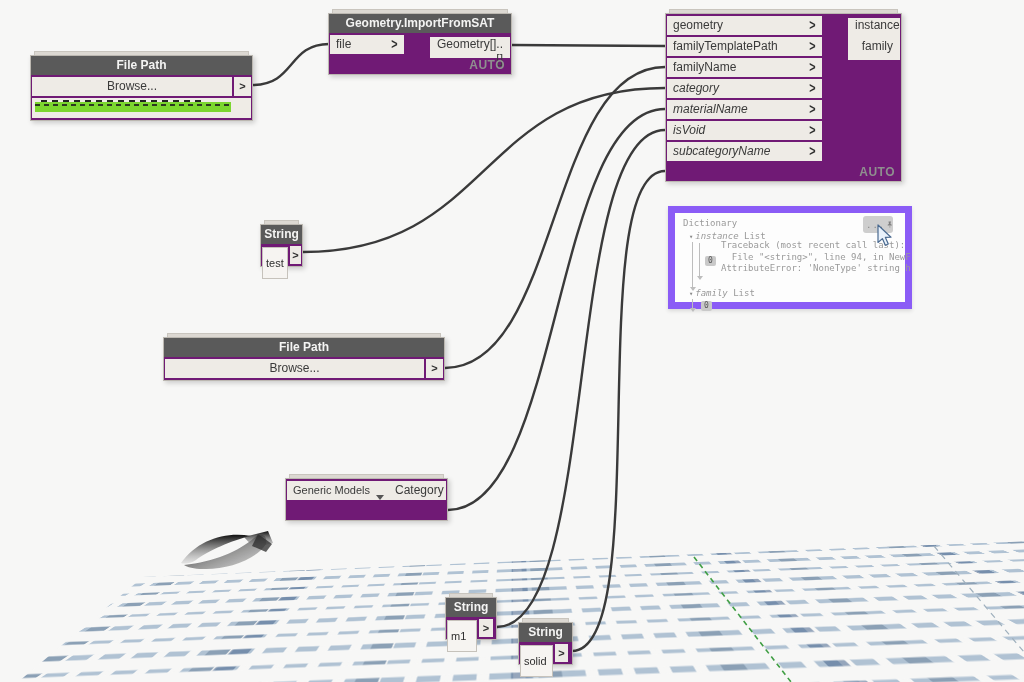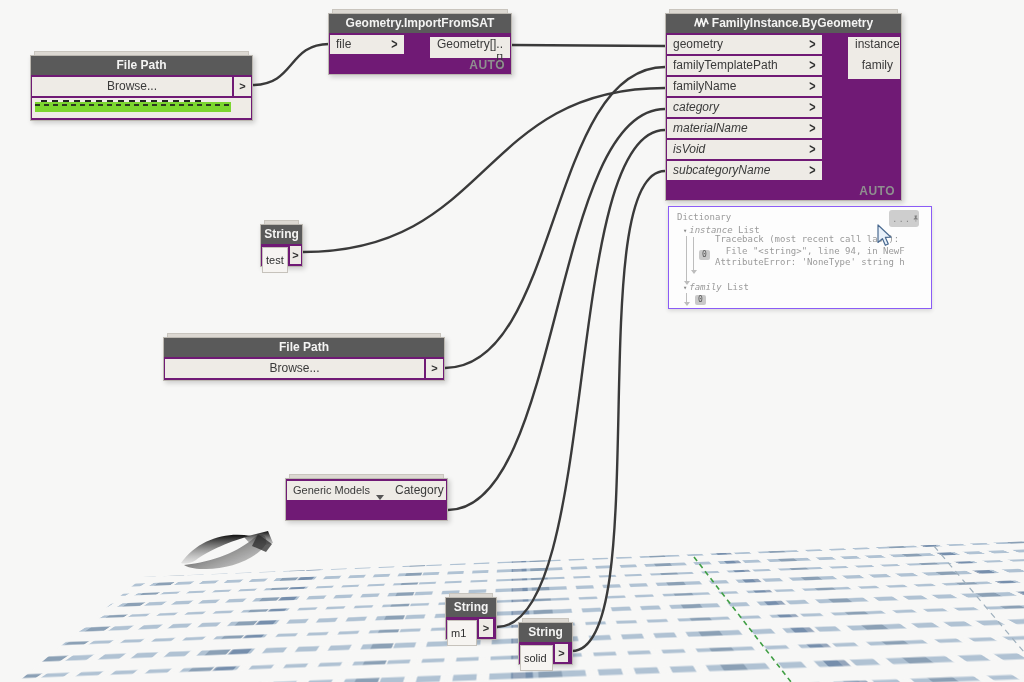--- a/index.html
+++ b/index.html
@@ -30,41 +30,41 @@
   .ntitle { background:#5a5a5a; color:#f4f4f3; font-size:12px; font-weight:bold; height:19px; line-height:19px; text-align:center; white-space:nowrap; overflow:hidden; }
   .nbody { position:relative; padding:0 1px 2px 1px; }
   .prow { display:flex; margin-top:2px; height:19px; }
   .cell { background:#eeebe6; color:#3a3a3a; font-size:12px; line-height:19px; padding:0 6px; flex:1; white-space:nowrap; overflow:hidden; }
   .chev { float:right; font-weight:bold; color:#2f2f2f; transform:scale(0.9,1.15); }
   .portcell { background:#eeebe6; width:17px; margin-left:2px; text-align:center; color:#2f2f2f; font-weight:bold; font-size:11px; line-height:19px; }
   .lacing { position:absolute; right:6px; bottom:2px; font-size:12px; font-weight:bold; letter-spacing:0.5px; color:#8f8f8f; }
   .btncell { text-align:center; }
   .pathrow { margin-top:2px; height:17px; background:#efece6; position:relative; font-size:11px; line-height:17px; color:#2e2e2e; padding:0 3px; white-space:nowrap; overflow:hidden; }
   .dflt { font-style:italic; }
-  input.strval { border:1px solid #c6c2bb; background:#f6f4f1; color:#2e2e2e; font-size:11px; font-family:"Liberation Sans",sans-serif; padding:0 3px; height:26px; margin-top:1px; }
+  input.strval { border:1px solid #c6c2bb; background:#f6f4f1; color:#2e2e2e; font-size:11px; font-family:"Liberation Sans",sans-serif; padding:0 3px; height:32px; margin-top:1px; }
 
   
   #node-fi .in-col { width:155px; }
   #node-fi .in-col .cell { flex:none; width:155px; display:block; }
   .outcell { position:absolute; right:1px; background:#eeebe6; color:#3a3a3a; font-size:12px; line-height:15px; height:21px; text-align:right; padding:0 7px; }
 
   
   .greenbar { position:absolute; left:3px; top:4px; width:196px; height:10px; background:#7cd62f;
               background-image:repeating-linear-gradient(90deg, rgba(30,30,30,0.85) 0 5px, rgba(0,0,0,0) 5px 9px);
               background-size:100% 2px; background-position:0 2px; background-repeat:no-repeat; }
   .greenbar:after { content:""; position:absolute; left:6px; top:-2px; right:30px; height:2px;
               background:repeating-linear-gradient(90deg, #222 0 6px, rgba(0,0,0,0) 6px 11px); }
 
   
   .ddcell { display:flex; align-items:flex-end; }
   .ddcaret { width:0; height:0; border-left:4px solid transparent; border-right:4px solid transparent; border-top:5px solid #555; margin-left:6px; }
 
   
-  #bubble { position:absolute; left:668px; top:206px; width:264px; height:103px; background:#fdfdfd;
-            border:1px solid #8b5cf6; box-shadow:0 2px 4px rgba(0,0,0,0.12);
+  #bubble { position:absolute; left:668px; top:206px; width:244px; height:103px; background:#fdfdfd;
+            border:7px solid #8b5cf6; box-shadow:0 2px 4px rgba(0,0,0,0.12);
             font-family:"DejaVu Sans Mono", monospace; font-size:9px; color:#9a9a9a; }
   #bubble .btitle { position:absolute; left:8px; top:5px; }
   .pin-group { position:absolute; right:12px; top:3px; width:30px; height:17px; background:#cecece; border-radius:3px; display:flex; align-items:center; }
   .pin-dots { color:#8a8a8a; font-size:9px; line-height:8px; padding-left:3px; letter-spacing:1px; }
   .pin-ic { margin-left:2px; }
   .tree-caret { color:#8a8a8a; font-size:7px; margin-right:2px; }
   .tkey { font-style:italic; }
   .chip { display:inline-block; background:#c9c9c9; color:#5a5a5a; border-radius:2px; padding:0 3px; font-size:8px; line-height:10px; }
   .vline { position:absolute; width:0; border-left:1px solid #bdbdbd; }
   .vline:after { content:""; position:absolute; left:-3px; bottom:-1px; border-left:3px solid transparent; border-right:3px solid transparent; border-top:4px solid #bdbdbd; }
@@ -135,25 +135,20 @@
       <div class="prow" style="width:74px;">
         <div class="cell"><span class="chev">&gt;</span><span>file</span></div>
       </div>
       <div class="outcell" style="top:2px; width:80px;">Geometry[]..[]</div>
       <div class="lacing">AUTO</div>
     </div>
   </div>
 
   <div class="node" id="node-fi" style="left:665px; top:13px; width:237px;">
     <div class="topstrip"></div>
-    <div class="ntitle">
-      <svg width="15" height="9" viewBox="0 0 15 9" style="vertical-align:baseline; margin-right:3px;">
-        <polyline points="0.8,8.4 3,0.8 5.2,8.4 7.4,0.8 9.6,8.4 11.8,0.8 14.2,6.2" fill="none" stroke="#f4f4f3" stroke-width="1.6"></polyline>
-      </svg><span>FamilyInstance.ByGeometry</span>
-    </div>
     <div class="nbody" style="height:165px;">
       <div class="in-col">
         <div class="prow">
             <div class="cell"><span class="chev">&gt;</span><span>geometry</span></div>
           </div>
         <div class="prow">
             <div class="cell"><span class="chev">&gt;</span><span>familyTemplatePath</span></div>
           </div>
         <div class="prow">
             <div class="cell"><span class="chev">&gt;</span><span>familyName</span></div>

